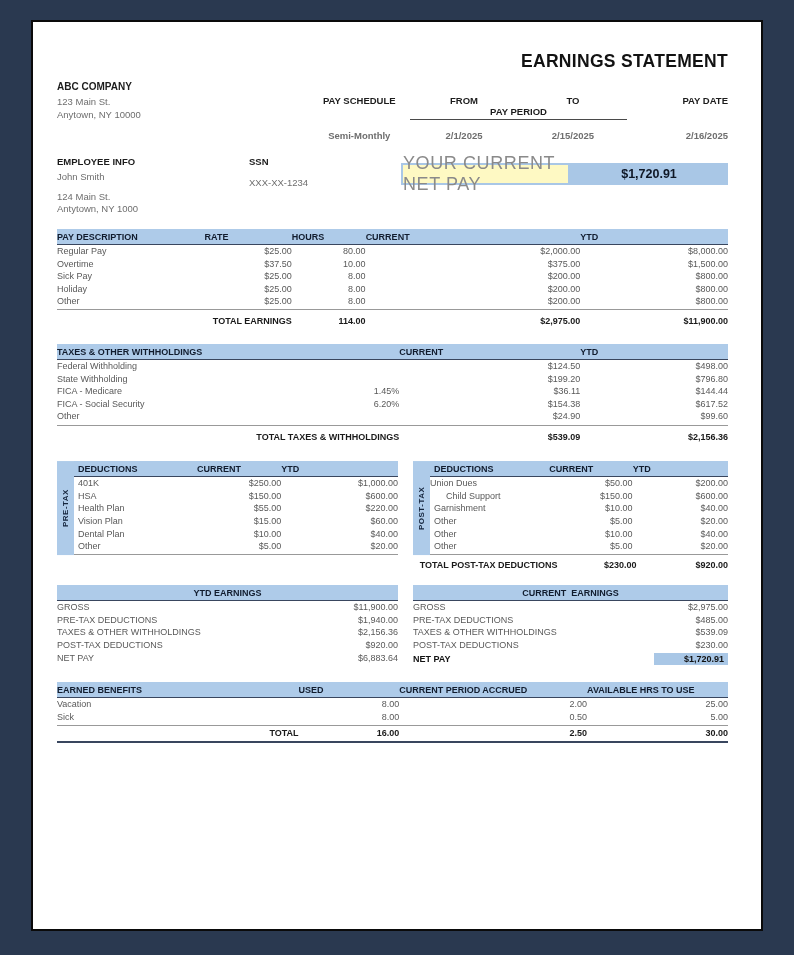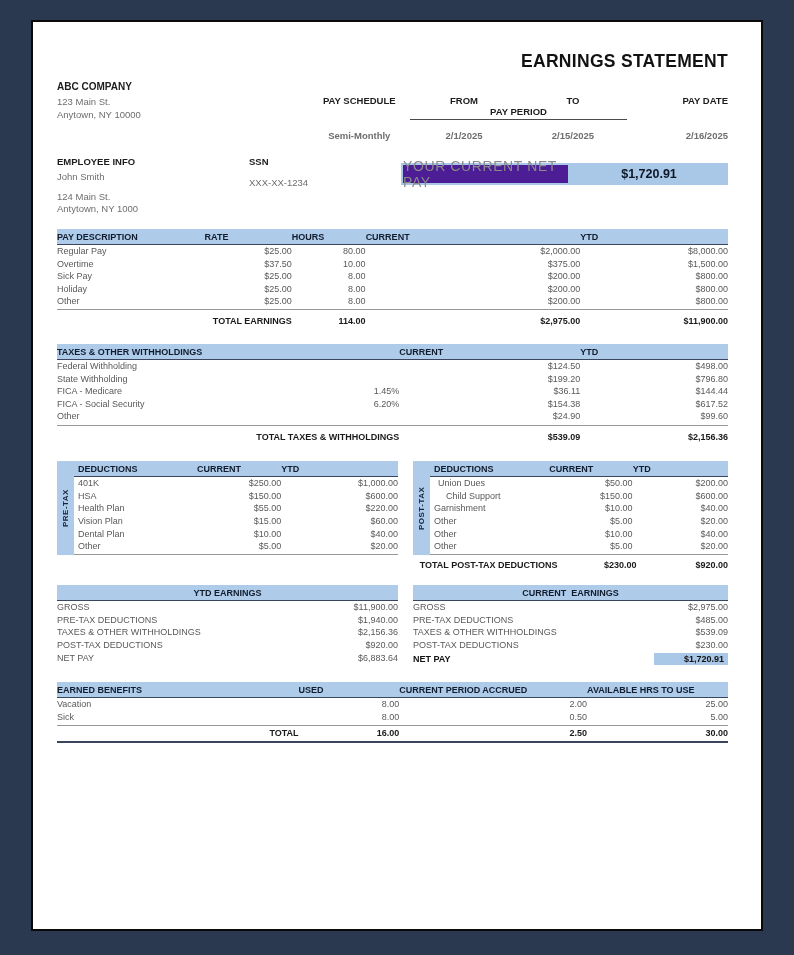--- a/index.html
+++ b/index.html
@@ -28,23 +28,23 @@
   .sched .val.right{text-align:right;}
   
   .emp-row{display:flex;align-items:flex-start;margin-top:15px;}
   .emp{flex:0 0 192px;}
   .emp .h{font-size:9.5px;font-weight:bold;color:#1c1c1c;margin-bottom:4px;}
   .emp .g{font-size:9.5px;color:#6e6e6e;line-height:12px;}
   .emp .name{margin-bottom:8px;}
   .ssn{flex:0 0 152px;}
   .netpay{flex:1;display:flex;margin-top:7px;height:22px;}
   .netpay .np-label{
-    flex:1;border:2px solid #a9c7e6;background:#4c1d95;color:#8a8a8a;
+    flex:1;border:2px solid #a9c7e6;background:#fef9c3;color:#8a8a8a;
     display:flex;align-items:center;justify-content:center;
-    font-size:14px;letter-spacing:.6px;box-sizing:border-box;
+    font-size:18px;letter-spacing:.6px;box-sizing:border-box;
   }
   .netpay .np-value{
     width:158px;background:#a9c7e6;border:2px solid #a9c7e6;color:#0e1726;
     display:flex;align-items:center;justify-content:center;
     font-size:12.5px;font-weight:bold;box-sizing:border-box;
   }
   
   table.data{width:100%;border-collapse:collapse;font-size:9px;color:#595959;table-layout:fixed;}
   table.data th{
     background:#aecbe9;color:#111c2e;font-weight:bold;font-size:9px;
@@ -310,21 +310,21 @@
               <col style="width:28%">
               <col style="width:32%">
             </colgroup>
           <tbody>
               <tr>
             <th style="padding-left:4px">DEDUCTIONS</th>
             <th class="num">CURRENT</th>
             <th class="num">YTD</th>
           </tr>
           <tr>
-                <td style="padding-left:8px">Union Dues</td>
+                <td style="padding-left:0">Union Dues</td>
                 <td class="num">$50.00</td>
                 <td class="num">$200.00</td>
               </tr>
           <tr>
                 <td style="padding-left:16px">Child Support</td>
                 <td class="num">$150.00</td>
                 <td class="num">$600.00</td>
               </tr>
           <tr>
                 <td style="padding-left:4px">Garnishment</td>

